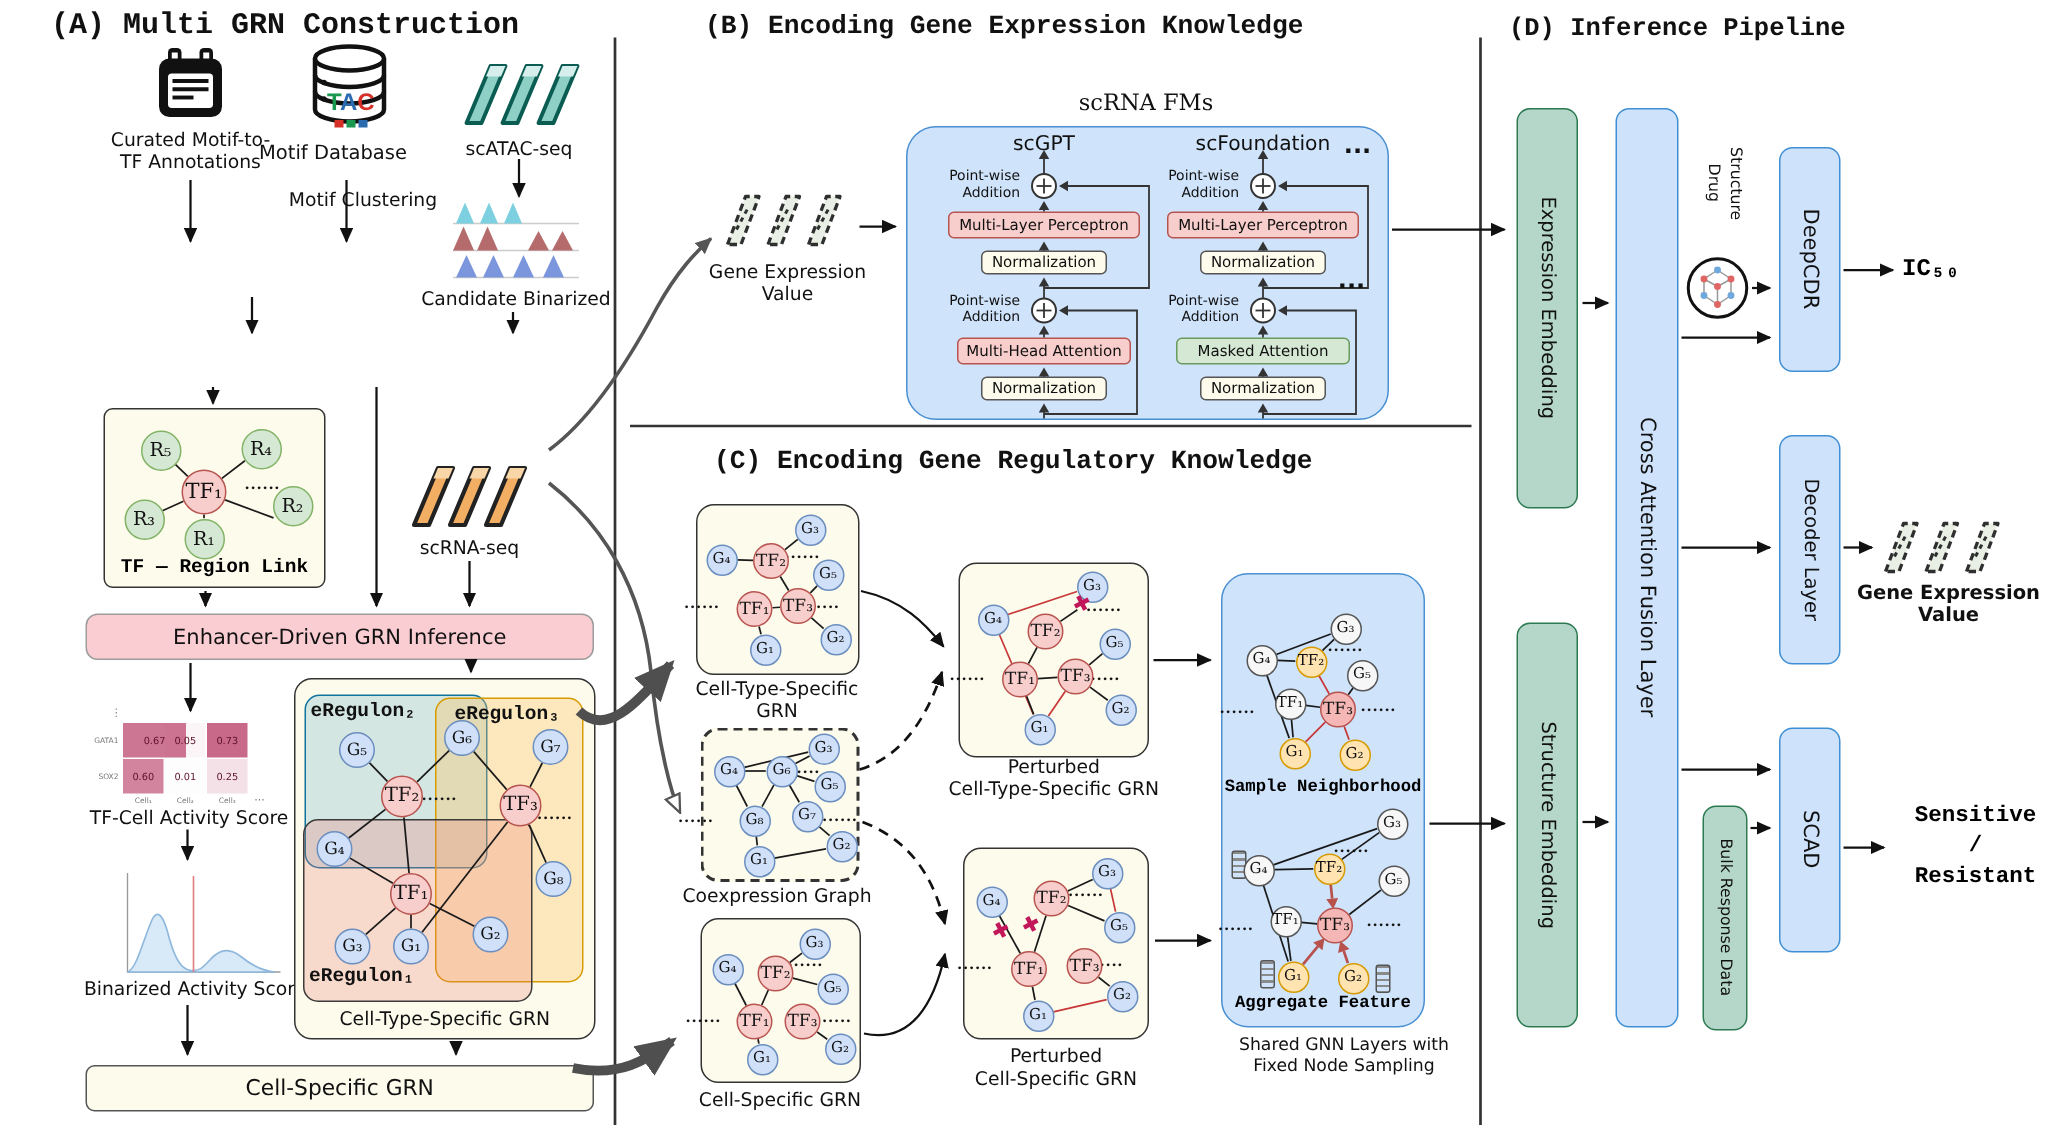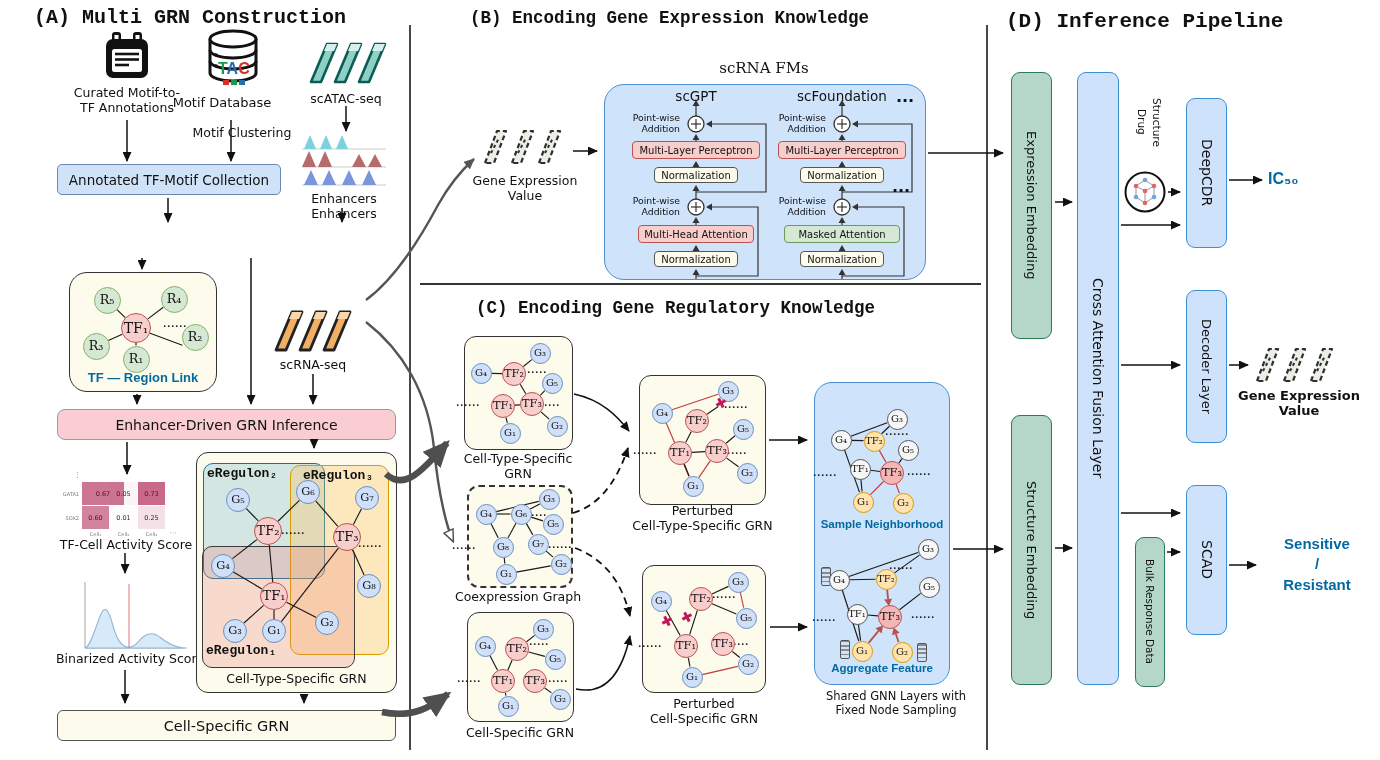--- a/index.html
+++ b/index.html
@@ -1,21 +1,21 @@
 <!DOCTYPE html>
 <html><head>
 <meta charset="utf-8">
 <style>
   html,body{margin:0;padding:0;background:#fff;}
   #canvas{position:relative;width:1380px;height:760px;background:#fff;overflow:hidden;
           font-family:"DejaVu Sans",sans-serif;color:#111;margin-left:24px;}
   .abs{position:absolute;}
   .ptitle{position:absolute;font-family:"Liberation Mono",monospace;font-weight:700;white-space:pre;}
   .cap{position:absolute;font-family:"DejaVu Sans",sans-serif;text-align:center;white-space:pre-line;line-height:1.18;color:#111;}
-  .capm{position:absolute;font-family:Liberation Sans, sans-serif;font-weight:700;text-align:center;white-space:pre-line;color:#0369a1;}
+  .capm{position:absolute;font-family:Liberation Mono, monospace;font-weight:700;text-align:center;white-space:pre-line;color:#000000;}
   .hbar{position:absolute;display:flex;align-items:center;justify-content:center;box-sizing:border-box;}
   .bar-pink{background:#f9cdd2;border:1.3px solid #9c9c9c;border-radius:8px;}
   .bar-blue{background:#cfe2f8;border:1.3px solid #6b87ab;border-radius:5px;}
   .bar-cream{background:#fdfcec;border:1.3px solid #555;border-radius:6px;}
   .cream-box{position:absolute;background:#fdfcec;border:1.4px solid #333;border-radius:12px;box-sizing:border-box;}
   .dash-box{position:absolute;background:#fdfcec;border:2px dashed #333;border-radius:12px;box-sizing:border-box;}
   .blue-box{position:absolute;background:#cfe3fb;border:1.6px solid #4a90d2;border-radius:20px;box-sizing:border-box;}
   .vbox{position:absolute;display:flex;align-items:center;justify-content:center;writing-mode:vertical-rl;
         border-radius:9px;box-sizing:border-box;text-align:center;}
   .vblue{background:#cfe2fb;border:1.5px solid #3f8fd4;}
@@ -187,28 +187,25 @@
         <path d="M68,35 L75,22 L82,35 Z"></path>
       </g>
     <line x1="2" y1="53" x2="86" y2="53" stroke="#ccc" stroke-width="1"></line>
     <g fill="#7b96dd">
         <path d="M4,53 L11,38 L18,53 Z"></path>
         <path d="M22,53 L29,38 L36,53 Z"></path>
         <path d="M42,53 L49,38 L56,53 Z"></path>
         <path d="M62,53 L69,38 L76,53 Z"></path>
       </g>
   </svg>
-  <div class="cap" style="left:255px;top:192px;width:130px;font-size:12.5px;">Enhancers Enhancers</div>
-
-  <div class="hbar bar-blue" style="left:33px;top:164px;width:224px;height:31px;">
-    <span style="font-size:13.5px;">Annotated TF-Motif Collection</span>
-  </div>
-
-
-  <div class="graph cream-box" style="left: 45px; top: 272px; border-radius: 18px; width: 148px; height: 120px;">
+  <div class="cap" style="left:255px;top:192px;width:130px;font-size:12.5px;">Candidate Binarized</div>
+
+
+
+  <div class="graph cream-box" style="left: 45px; top: 272px; border-radius: 6px; width: 148px; height: 120px;">
       <svg width="148" height="120" class="gsvg" style="z-index: 2;">
         <line x1="46.711919718335025" y1="36.37702593494416" x2="55.20897809073887" y2="44.58108229450649" stroke="#1a1a1a" stroke-width="1.15"></line>
         <line x1="93.26815817839145" y1="34.19008981122757" x2="77.92426869067617" y2="45.89990020974714" stroke="#1a1a1a" stroke-width="1.15"></line>
         <line x1="38.31094031986394" y1="67.46007685606122" x2="52.3211774223734" y2="61.155470159931966" stroke="#1a1a1a" stroke-width="1.15"></line>
         <line x1="66" y1="72.5" x2="66" y2="70" stroke="#1a1a1a" stroke-width="1.15"></line>
         <line x1="112.3507672353847" y1="72.28333693522819" x2="80.05470307179479" y2="60.24073673863534" stroke="#1a1a1a" stroke-width="1.15"></line>
       </svg>
       <div class="node nd-r" style="left: 23.5px; top: 13.5px; width: 27px; height: 27px; font-size: 12.7px;">R₅</div>
       <div class="node nd-r" style="left: 90.5px; top: 12.5px; width: 27px; height: 27px; font-size: 12.7px;">R₄</div>
       <div class="node nd-t" style="left: 51px; top: 40px; width: 30px; height: 30px; font-size: 14px;">TF₁</div>
@@ -586,21 +583,21 @@
       <div class="dots" style="left: 97px; top: 79px;">......</div>
       <div class="vec" style="left: 26px; top: 110px;"></div>
       <div class="node nd-h" style="left: 37.5px; top: 110.5px; width: 21px; height: 21px; font-size: 10px;">G₁</div>
       <div class="node nd-h" style="left: 77.5px; top: 111.5px; width: 21px; height: 21px; font-size: 10px;">G₂</div>
       <div class="vec" style="left: 103px; top: 113px;"></div>
     </div>
   <div class="capm" style="left:790px;top:662px;width:136px;font-size:11.5px;">Aggregate Feature</div>
   <div class="cap" style="left:792px;top:690px;width:160px;font-size:11.5px;">Shared GNN Layers with
 Fixed Node Sampling</div>
 
-  <div class="ptitle" style="left:982px;top:10px;font-size:21px;">(D) Inference Pipeline</div>
+  <div class="ptitle" style="left:982px;top:10px;font-size:17px;">(D) Inference Pipeline</div>
 
   <div class="vbox vgreen" style="left:987px;top:72px;width:41px;height:267px;">
     <span style="font-size:13px;">Expression Embedding</span>
   </div>
 
   <div class="vbox vblue" style="left:1053px;top:72px;width:42px;height:613px;">
     <span style="font-size:14px;">Cross Attention Fusion Layer</span>
   </div>
 
   <div class="vbox vgreen" style="left:987px;top:415px;width:41px;height:270px;">

